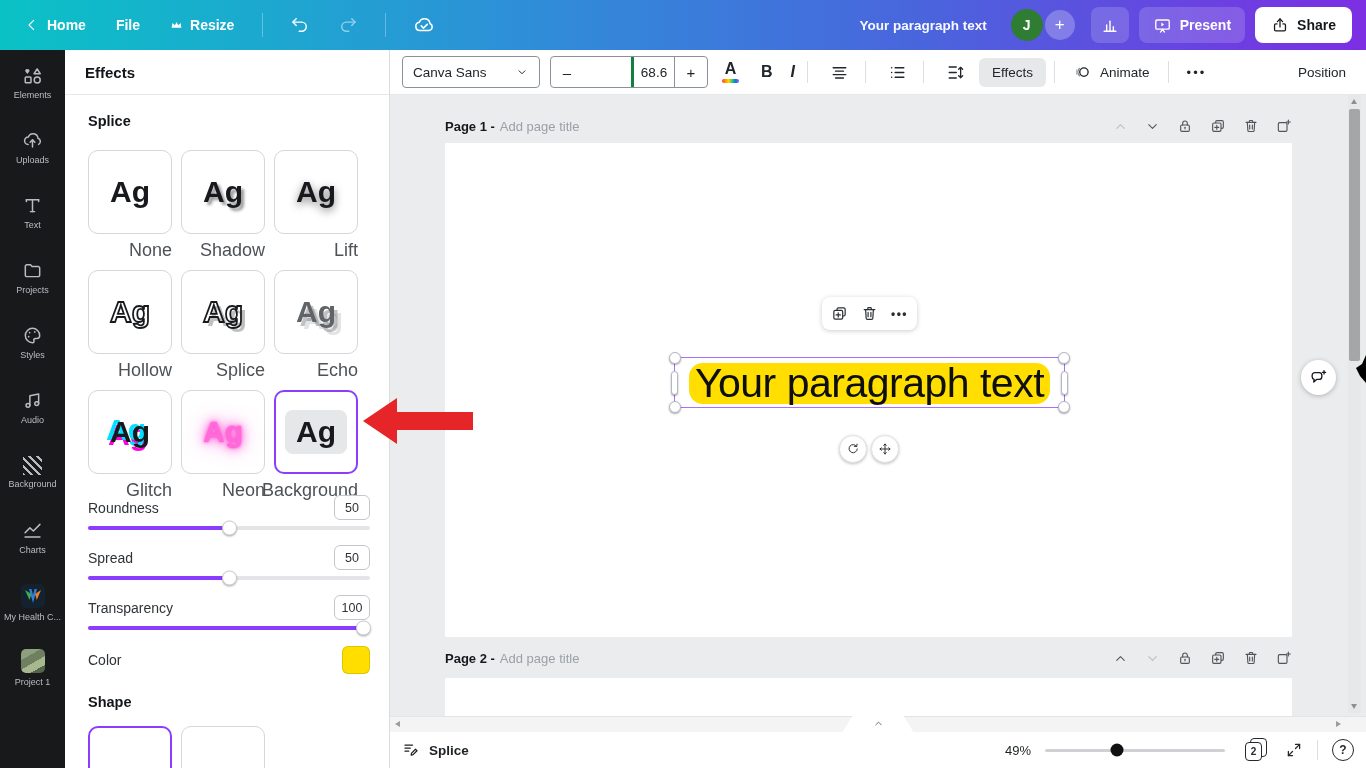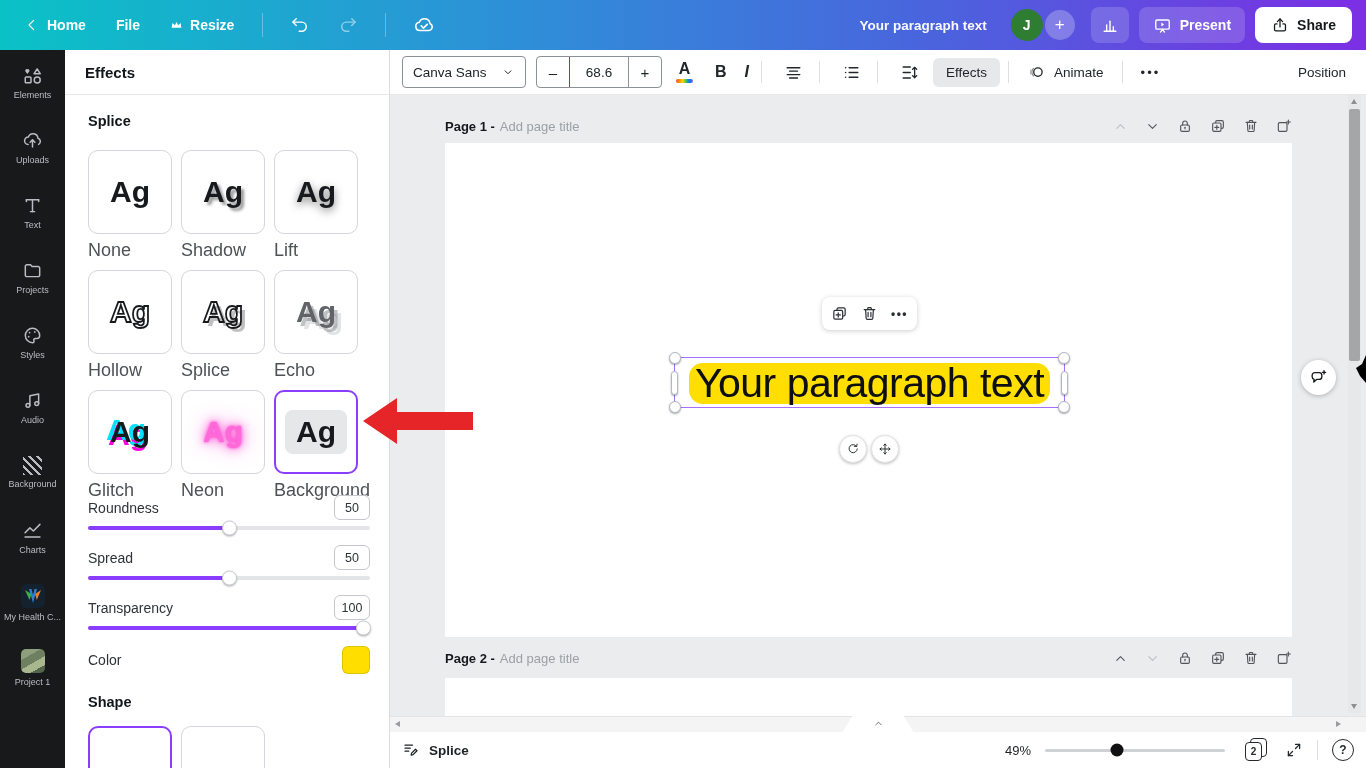--- a/index.html
+++ b/index.html
@@ -31,21 +31,21 @@
   .hatch { width:19px; height:19px; background:repeating-linear-gradient(45deg,#b9bdc3 0 1.8px,transparent 1.8px 5.6px); }
   .thumb-app { border-radius:5px; }
   .thumb-proj { width:24px; height:24px; border-radius:5px; background:linear-gradient(150deg,#8d9f7d 0 30%,#6f7f62 30% 55%,#a9b78f 55% 78%,#55644c 78%); }
 
   
   .panel { position:absolute; left:65px; top:50px; width:325px; height:718px; background:#fff; border-right:1px solid #dadcde; z-index:10; overflow:hidden; }
   .panel-title { height:45px; display:flex; align-items:center; padding:0 20px; font-size:15px; font-weight:700; color:#121519; border-bottom:1px solid #e7e8ea; }
   .style-h, .shape-h { position:absolute; left:23px; font-size:14.5px; font-weight:700; color:#121519; }
   .style-h { top:63px; }
   .fx-grid { position:absolute; left:23px; top:100px; width:282px; display:grid; grid-template-columns:repeat(3,84px); column-gap:9px; row-gap:9px; }
-  .fx-cell { display:flex; flex-direction:column; align-items:flex-start; }
+  .fx-cell { display:flex; flex-direction:column; align-items:flex-end; }
   .fx-tile { width:84px; height:84px; border:1px solid #d3d6da; border-radius:10px; background:#fff; display:flex; align-items:center; justify-content:center; cursor:pointer; }
   .fx-tile.selected { border:2px solid #8b3dff; }
   .fx-caption { margin-top:6px; font-size:18px; color:#4e5256; }
   .fx { font-size:30px; font-weight:700; color:#17191c; line-height:1; }
   .fx-shadow { text-shadow:3px 3px 3px rgba(0,0,0,.4); }
   .fx-lift { text-shadow:0 3px 9px rgba(0,0,0,.5); }
   .fx-hollow { color:transparent; -webkit-text-stroke:1.8px #17191c; }
   .fx-splice { color:transparent; -webkit-text-stroke:1.8px #17191c; text-shadow:4px 4px 0 rgba(0,0,0,.25); }
   .fx-echo { color:#606468; text-shadow:3.5px 3.5px 0 rgba(96,100,104,.4), 7px 7px 0 rgba(96,100,104,.18); }
   .fx-glitch { text-shadow:-4px -2px 0 #00e0ff, -2px 3px 0 #ff00e0; }
@@ -62,24 +62,24 @@
   .sthumb { position:absolute; top:50%; transform:translateY(-50%); width:15px; height:15px; background:#fff; border:1px solid #c9ccd2; border-radius:50%; box-shadow:0 1px 2px rgba(0,0,0,.3); }
   .tpos50 { left:calc(50% - 7px); } .tpos100 { left:calc(100% - 14px); }
   .swatch { width:28px; height:28px; border-radius:6px; border:1px solid rgba(0,0,0,.12); cursor:pointer; }
   .shape-h { top:644px; }
   .shape-grid { position:absolute; left:23px; top:676px; display:grid; grid-template-columns:repeat(3,84px); column-gap:9px; }
   .shape-tile { width:84px; height:84px; border:1px solid #d3d6da; border-radius:10px; background:#fff; display:flex; align-items:flex-start; justify-content:center; cursor:pointer; overflow:hidden; }
   .shape-tile.selected { border:2px solid #8b3dff; }
 
   
   .toolbar { position:absolute; left:390px; top:50px; width:976px; height:45px; background:#fff; border-bottom:1px solid #e7e8ea; display:flex; align-items:center; padding:0 12px; color:#21262b; z-index:10; }
-  .font-select { width:124px; height:32px; border:1px solid #8b9198; border-radius:4px; display:flex; align-items:center; justify-content:space-between; padding:0 10px; font-size:13.5px; cursor:pointer; }
+  .font-select { width:138px; height:32px; border:1px solid #8b9198; border-radius:4px; display:flex; align-items:center; justify-content:space-between; padding:0 10px; font-size:13.5px; cursor:pointer; }
   .stepper { height:32px; border:1px solid #8b9198; border-radius:4px; display:flex; align-items:stretch; margin-left:10px; }
   .step-btn { width:32px; display:flex; align-items:center; justify-content:center; font-size:15px; cursor:pointer; }
-  .step-val { width:60px; display:flex; align-items:center; justify-content:center; font-size:13.5px; border-left:1px solid #15803d; border-right:1px solid #8b9198; }
+  .step-val { width:44px; display:flex; align-items:center; justify-content:center; font-size:13.5px; border-left:3px solid #15803d; border-right:1px solid #8b9198;margin-left:48px; }
   .t-icon { display:flex; flex-direction:column; align-items:center; justify-content:center; padding:5px 8px; margin-left:6px; border-radius:6px; cursor:pointer; }
   .colorA { font-size:16px; font-weight:800; line-height:1; }
   .rainbow { width:17px; height:4px; border-radius:2px; margin-top:2px; background:linear-gradient(90deg,#ff3b30,#ff9500,#ffd60a,#34c759,#007aff,#af52de); }
   .boldB { font-size:16px; font-weight:800; }
   .italI { font-size:16px; font-style:italic; font-weight:600; padding:0 4px; }
   .v-div { width:1px; height:22px; background:#dcdee1; margin:0 8px; }
   .effects-btn { background:#e7e8ea; border-radius:6px; padding:7px 13px; font-size:13.5px; font-weight:500; margin-left:6px; cursor:pointer; }
   .animate-btn { display:flex; align-items:center; gap:8px; font-size:13.5px; padding:7px 10px; cursor:pointer; }
   .more-dots { font-size:13px; letter-spacing:2px; padding:0 10px; cursor:pointer; }
   .position-btn { margin-left:auto; font-size:13.5px; padding:7px 8px; cursor:pointer; }

